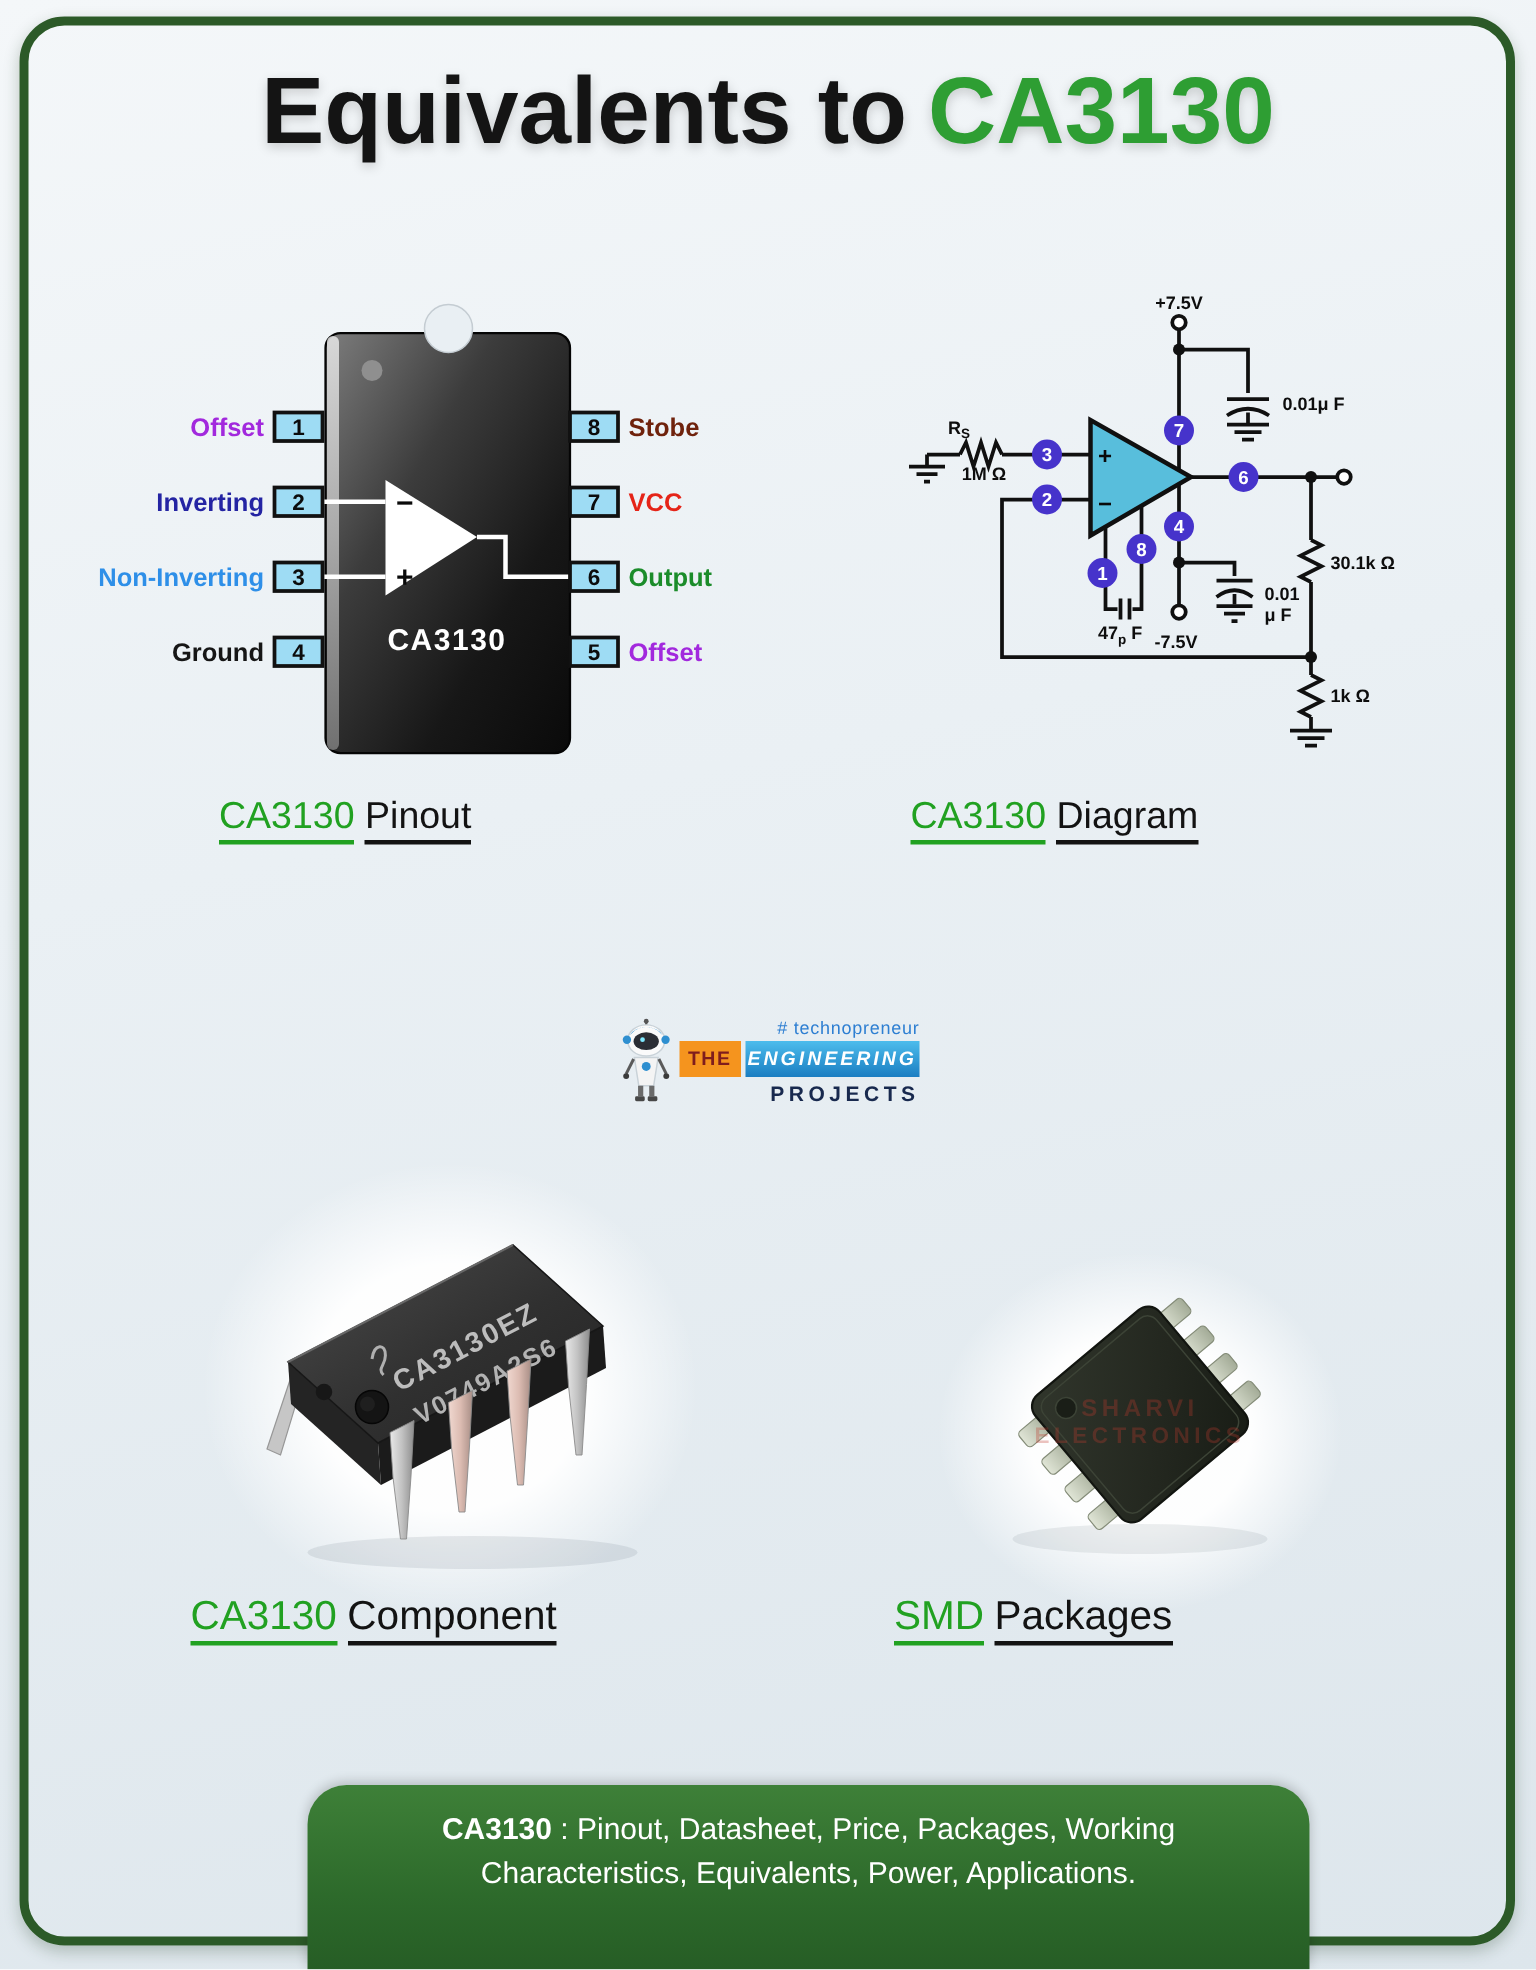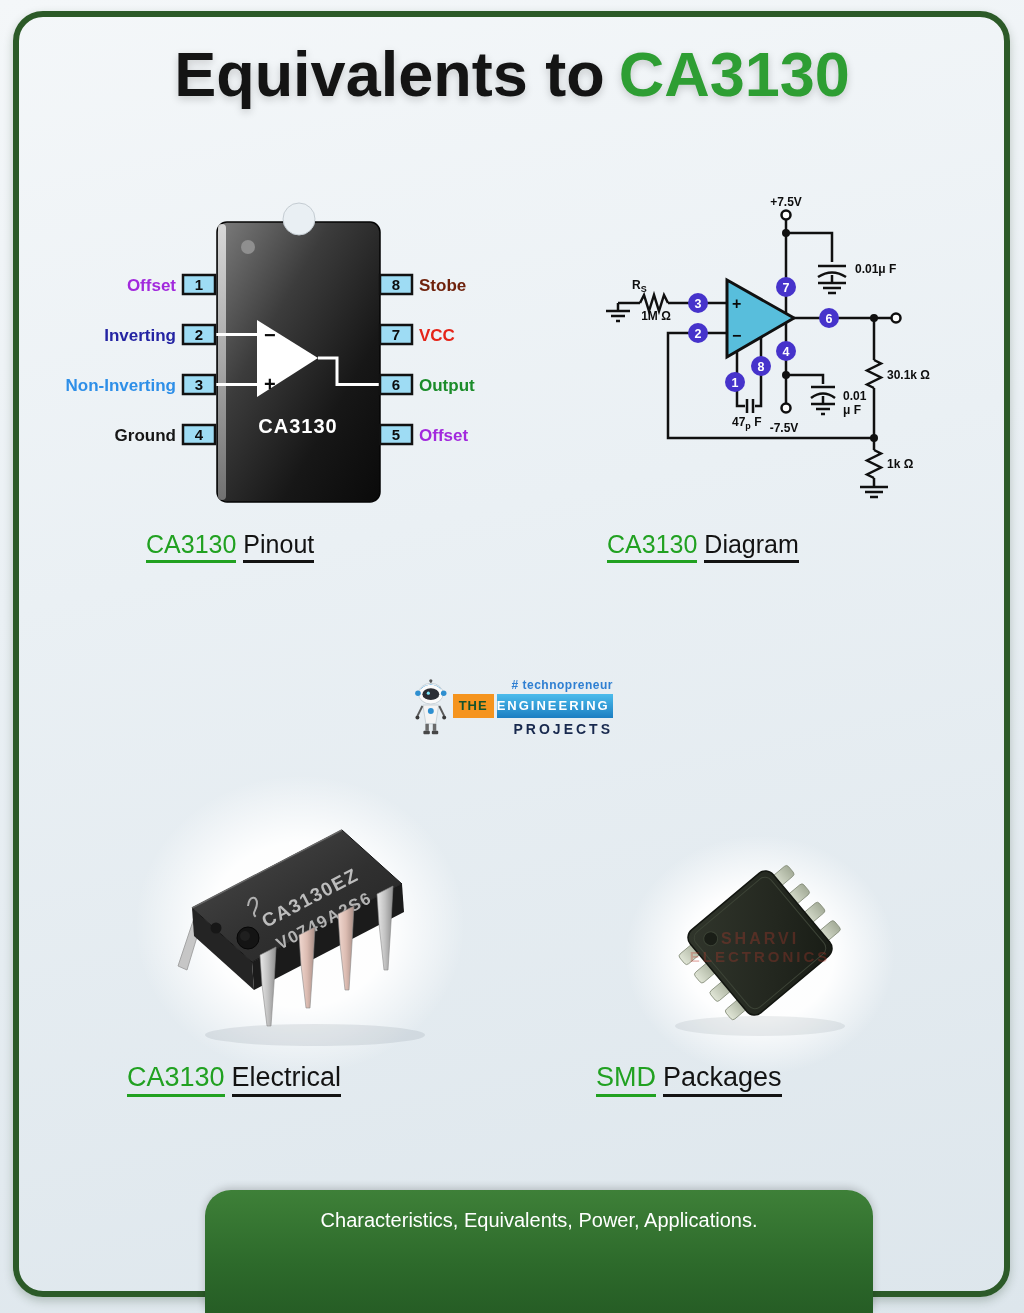--- a/index.html
+++ b/index.html
@@ -25,30 +25,30 @@
   .caption .black { color:#131313; margin-left:7px; }
   .cap-top { font-size:25px; }
   .cap-bot { font-size:27px; }
   .photo-glow {
     position:absolute; z-index:2; border-radius:50%;
     background:radial-gradient(closest-side, rgba(255,255,255,0.95) 55%, rgba(255,255,255,0) 100%);
   }
   
   .logo { position:absolute; left:413px; top:678px; width:200px; height:64px; z-index:2; display:flex; }
   .logo .col { width:162px; margin-left:4px; }
-  .logo .hashtag { text-align:right; color:#2e7fd2; font-weight:bold; font-size:12px; letter-spacing:0.5px; }
+  .logo .hashtag { text-align:right; color:#2e7fd2; font-weight:normal; font-size:12px; letter-spacing:0.5px; }
   .logo .boxes { display:flex; margin-top:2px; height:24px; }
   .logo .the {
-    background:#f5941e; color:#14532d; font-weight:bold; font-size:13px;
+    background:#f5941e; color:#7f1d1d; font-weight:bold; font-size:13px;
     padding:4px 6px 0 6px; letter-spacing:1px; box-sizing:border-box; height:24px;
   }
   .logo .eng {
     flex:1; margin-left:3px; background:linear-gradient(180deg,#4cbcec 0%,#1b7ec2 100%);
     color:#fff; font-weight:bold; font-size:13px; letter-spacing:2px;
-    padding-top:4px; box-sizing:border-box; height:24px;
+    text-align:center; padding-top:4px; box-sizing:border-box; height:24px;font-style:italic;
   }
   .logo .projects { text-align:right; color:#18294e; font-weight:bold; font-size:14px; letter-spacing:3px; margin-top:3px; }
   
   .footer {
     position:absolute; left:205px; top:1190px; width:668px; height:123px; z-index:5;
     box-sizing:border-box; padding-top:16px;
     background:linear-gradient(180deg,#3e8038 0%,#2d6a2b 60%,#265d25 100%);
     border-radius:26px 26px 0 0; color:#ffffff; text-align:center;
     font-size:20px; line-height:29px; box-shadow:0 -2px 8px rgba(0,0,0,0.2);
   }
@@ -353,23 +353,24 @@
       <rect x="66" y="46" width="98" height="98" rx="8" fill="none" stroke="#3c4336" stroke-width="1"></rect>
       <circle cx="80" cy="60" r="7" fill="#1a1e17" stroke="#3c4336" stroke-width="1"></circle>
     </g>
     <g text-anchor="middle" font-weight="bold" fill="#c23b2e" opacity="0.3" letter-spacing="3">
       <text x="115" y="96" font-size="16">SHARVI</text>
       <text x="115" y="114" font-size="15">ELECTRONICS</text>
     </g>
   </svg>
 
   <div class="caption cap-bot" style="left:127px; top:1062px; width:320px;">
-    <span class="w" style="color: rgb(33, 161, 33);">CA3130</span><span class="w black">Electrical</span>
+    <span class="w" style="color: rgb(33, 161, 33);">CA3130</span><span class="w black">Component</span>
   </div>
   <div class="caption cap-bot" style="left:596px; top:1062px; width:320px;">
     <span class="w" style="color: rgb(33, 161, 33);">SMD</span><span class="w black">Packages</span>
   </div>
 
   <div class="footer">
+    <div><span class="b">CA3130</span><span> : Pinout, Datasheet, Price, Packages, Working</span></div>
     <div>Characteristics, Equivalents, Power, Applications.</div>
   </div>
 
 </div>
 
 </body></html>

